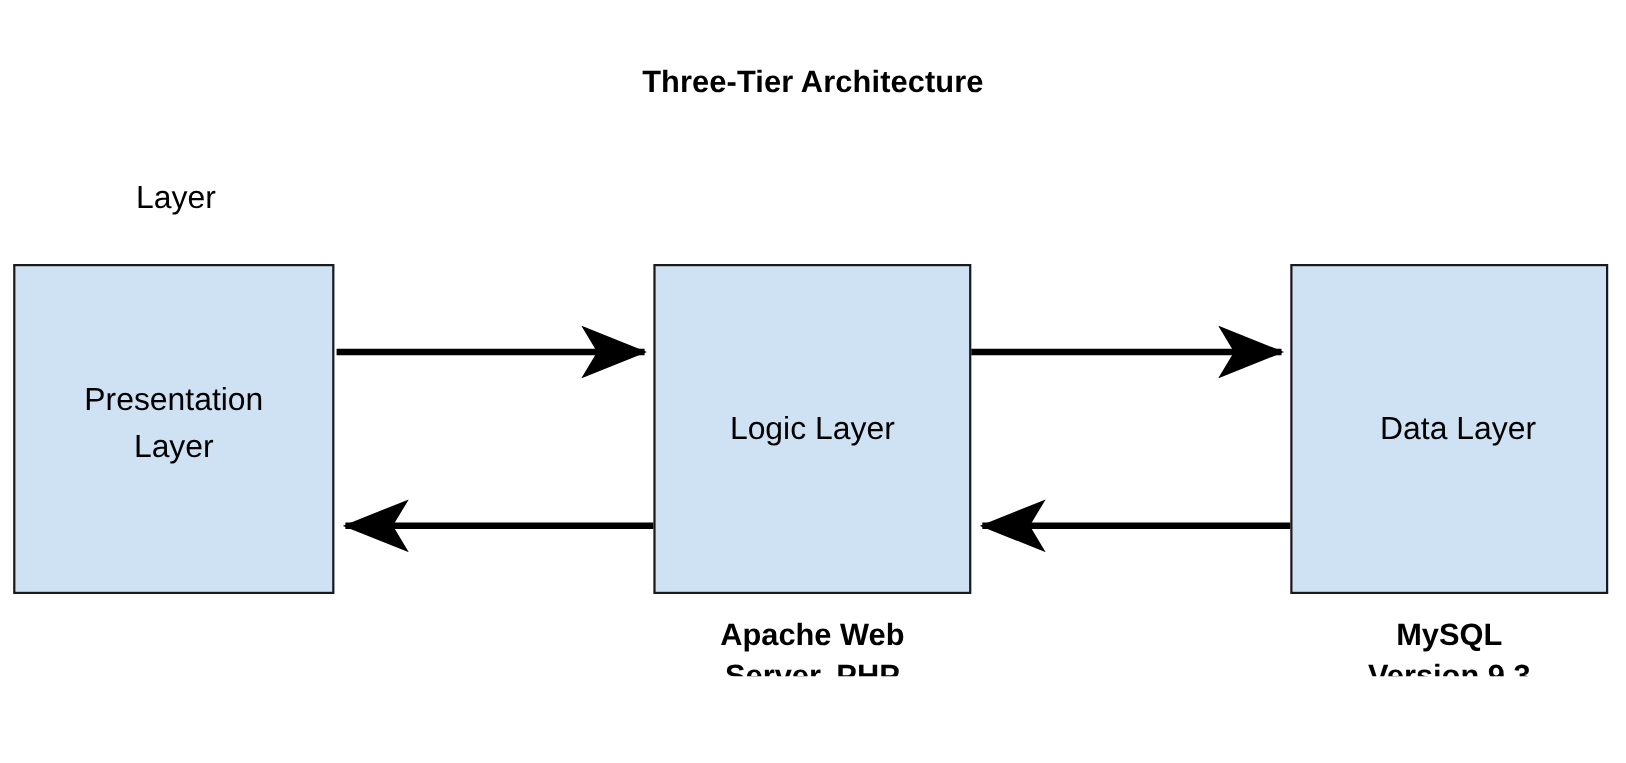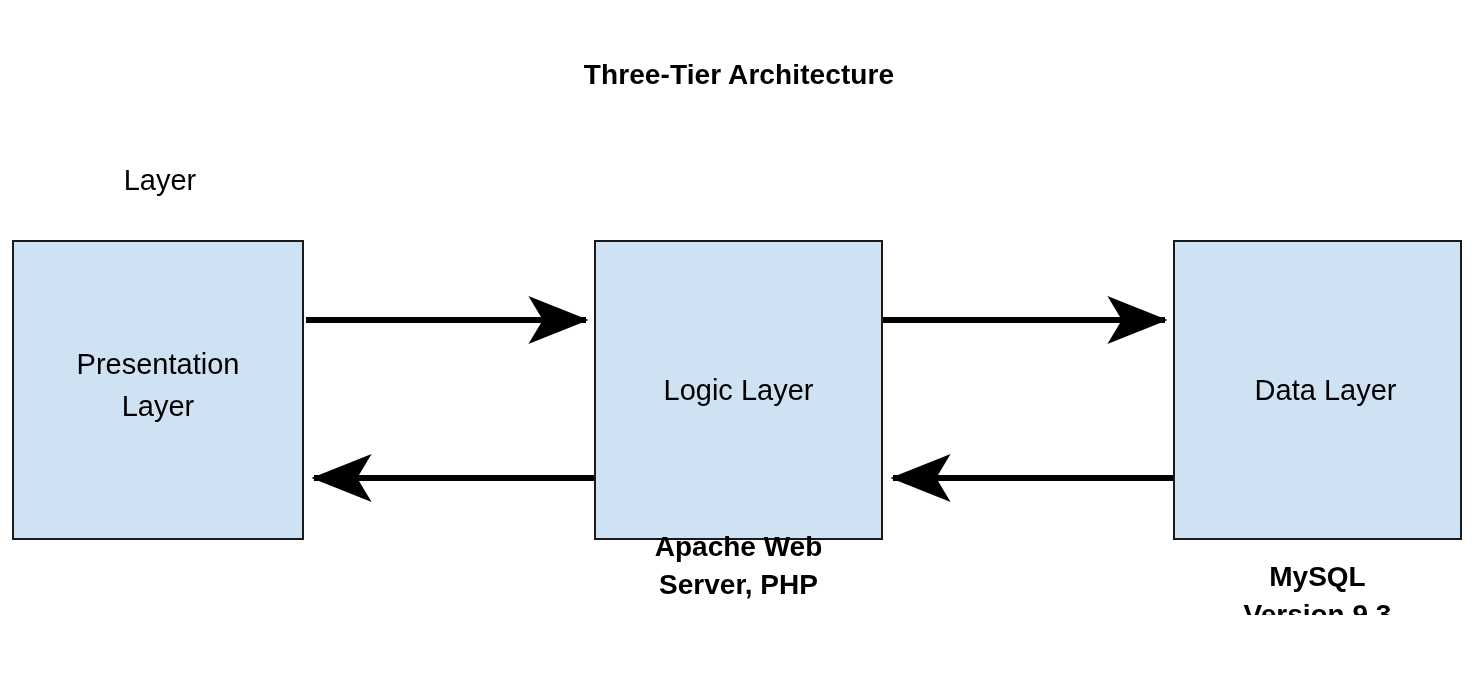--- a/index.html
+++ b/index.html
@@ -76,21 +76,21 @@
   
   .tier-caption {
     position: absolute;
     font-size: 28px;
     font-weight: bold;
     line-height: 38px;
     text-align: center;
     white-space: pre-line;
   }
   .tier-caption.c1 { left: 14px;   width: 292px; top: 581px; }
-  .tier-caption.c2 { left: 594px;  width: 289px; top: 528px; }
+  .tier-caption.c2 { left: 594px;  width: 289px; top: 558px; }
   .tier-caption.c3 { left: 1173px; width: 289px; top: 558px; }
 
   
   #arrow-layer {
     position: absolute;
     left: 0;
     top: 0;
     width: 1478px;
     height: 694px;
     pointer-events: none;

